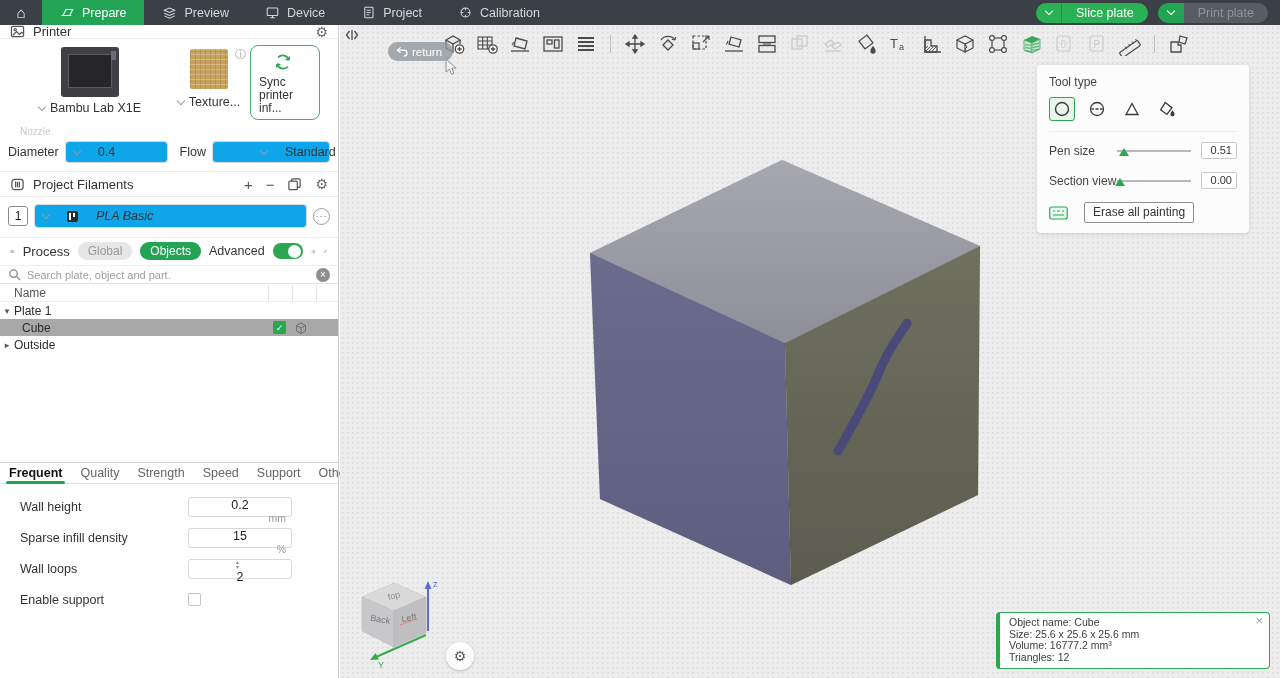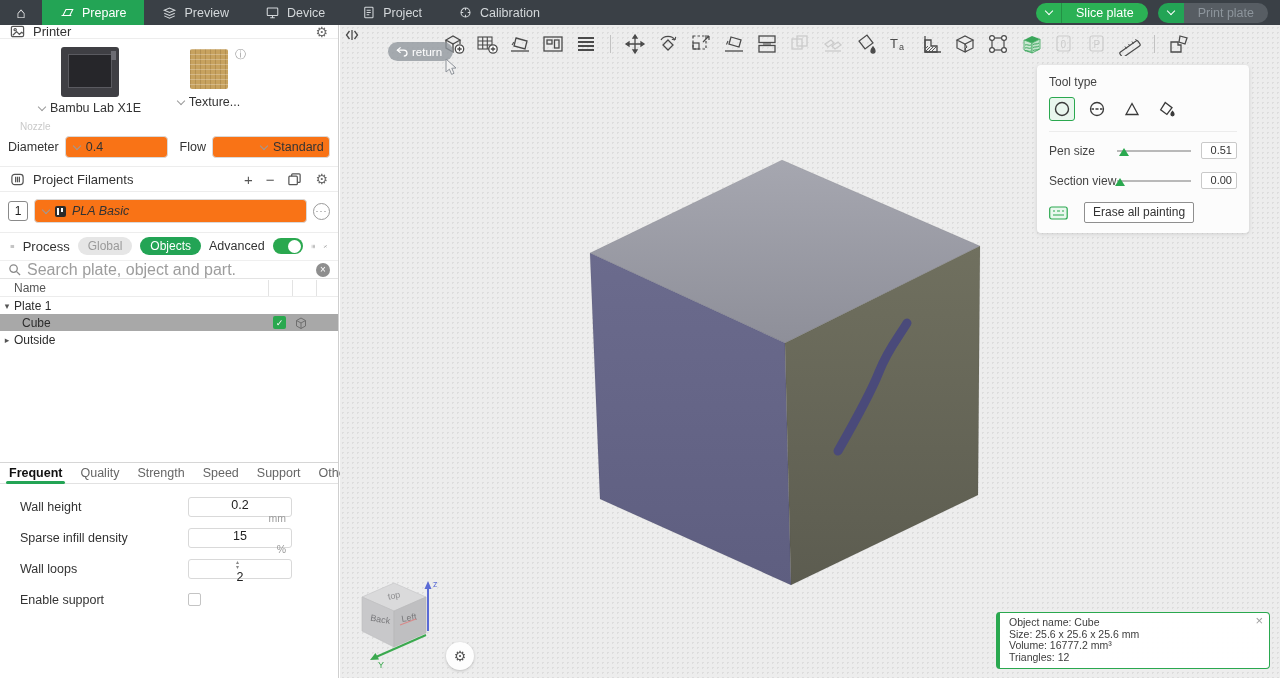--- a/index.html
+++ b/index.html
@@ -52,22 +52,22 @@
   .info-i { position:absolute; right:-2px; top:2px; color:#9a9a9a; font-size:11px; }
   .sync-btn { width:70px; min-height:64px; border:1px solid #46ae6c; border-radius:8px;
     background:#fff; margin-left:6px; padding:6px 4px 4px 8px; text-align:left; }
   .sync-btn svg { width:20px; height:20px; display:block; margin:0 0 4px 14px; }
   .sync-btn .lbl { font-size:12px; color:#333; line-height:13px; }
 
   .nozzle-legend { margin:2px 0 0 20px; font-size:10px; color:#c9c9c9; }
   .dia-row { display:flex; align-items:center; padding:4px 8px 8px 8px; gap:6px;
     border-bottom:1px solid #ededed; }
   .dia-row .lab { font-size:12.5px; color:#333; }
-  .selbox { height:22px; border:1px solid #d9d9d9; border-radius:4px; background:#f97316;
-    display:flex; align-items:center; gap:6px; padding:0 8px; font-size:12.5px; color:#333; }
+  .selbox { height:22px; border:1px solid #d9d9d9; border-radius:4px; background:#0ea5e9;
+    display:flex; align-items:center; gap:18px; padding:0 8px; font-size:12.5px; color:#333; }
 
   .fil-head { height:25px; }
   .fil-head .hicons { display:flex; align-items:center; gap:13px; color:#555; }
   .plusminus { font-size:15px; color:#555; line-height:1; }
   .fil-row { display:flex; align-items:center; padding:7px 8px 9px 8px; gap:6px; border-bottom:1px solid #ededed; }
   .slotnum { width:20px; height:20px; border:1px solid #8a8a8a; border-radius:3px;
     display:flex; align-items:center; justify-content:center; font-size:12px; color:#222; }
   .fil-sel { flex:1; height:24px;font-style:italic; }
   .spool { width:11px; height:11px; background:#2b2b2b; border-radius:2px; position:relative; flex:none; }
   .spool:before { content:""; position:absolute; left:2px; top:2px; width:2px; height:7px; background:#fff; }
@@ -79,21 +79,21 @@
   .pillg { border-radius:10px; padding:2px 10px; font-size:12px; }
   .pill-global { background:#e6e6e6; color:#9a9a9a; }
   .pill-objects { background:#23a455; color:#fff; }
   .adv { margin-left:auto; font-size:12.5px; color:#333; }
   .toggle { width:30px; height:16px; border-radius:8px; background:#2aa84f; position:relative; flex:none; }
   .toggle:after { content:""; position:absolute; right:1.5px; top:1.5px; width:13px; height:13px;
     border-radius:50%; background:#fff; }
 
   .search-row { height:19px; margin:1px 0; display:flex; align-items:center; gap:6px;
     padding:0 8px; border-top:1px solid #efefef; border-bottom:1px solid #e3e3e3; }
-  .search-row input { flex:1; border:none; outline:none; font-size:16px; color:#4c1d95;
+  .search-row input { flex:1; border:none; outline:none; font-size:11px; color:#4c1d95;
     font-family:"Liberation Sans",sans-serif; background:transparent; }
   .search-row input::placeholder { color:#9d9d9d; }
   .clear-x { width:14px; height:14px; border-radius:50%; background:#8e8e8e; color:#fff;
     font-size:10px; display:flex; align-items:center; justify-content:center; line-height:1; }
 
   .tree-head { height:17px; display:flex; align-items:center; padding-left:14px;
     font-size:12px; color:#555; border-bottom:1px solid #ececec; position:relative; }
   .tree-head .col { position:absolute; top:0; bottom:0; border-left:1px solid #e3e3e3; }
   .trow { height:17px; display:flex; align-items:center; font-size:12px; color:#2d2d2d; position:relative; }
   .trow .arrow { width:14px; text-align:center; color:#555; font-size:9px; }
@@ -244,20 +244,29 @@
           <span>Bambu Lab X1E</span>
         </div>
     </div>
     <div class="plate-card">
       <div class="plate-img"></div>
       <span class="info-i">ⓘ</span>
       <div class="dd-inline">
           <span class="chev-g"></span>
           <span>Texture...</span>
         </div>
+    </div>
+    <div class="sync-btn">
+      <svg viewBox="0 0 20 20" fill="none" stroke="#2aa84f" stroke-width="1.8">
+        <path d="M5 5.5 A6.5 6.5 0 0 1 16 8"></path>
+          <path d="M16 8 L16.5 4.5 M16 8 L12.6 7.2" stroke-width="1.4"></path>
+        <path d="M15 14.5 A6.5 6.5 0 0 1 4 12"></path>
+          <path d="M4 12 L3.5 15.5 M4 12 L7.4 12.8" stroke-width="1.4"></path>
+      </svg>
+      <div class="lbl">Sync printer inf...</div>
     </div>
   </div>
 
   <div class="nozzle-legend">Nozzle</div>
   <div class="dia-row">
     <span class="lab">Diameter</span>
     <div class="selbox" style="width:104px;">
       <span class="chev-g"></span>
       <span>0.4</span>
     </div>

